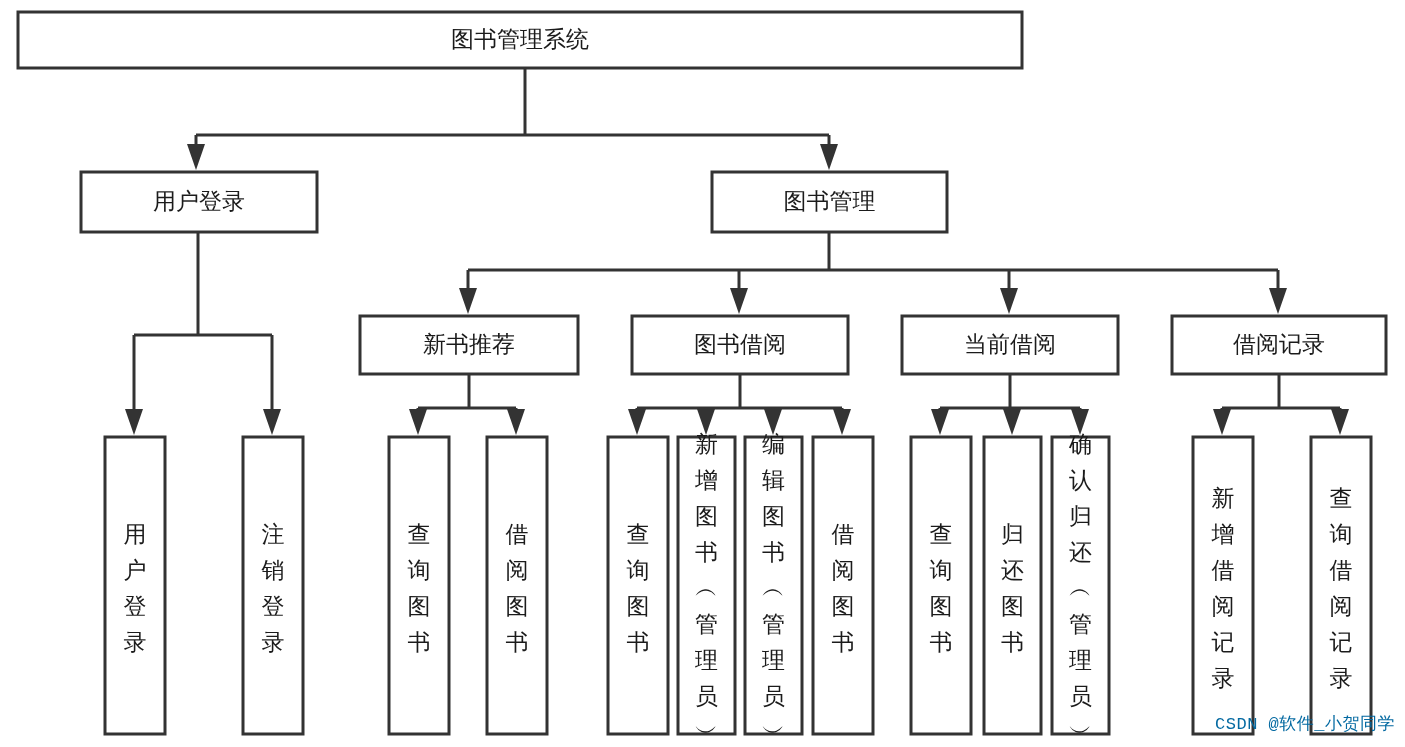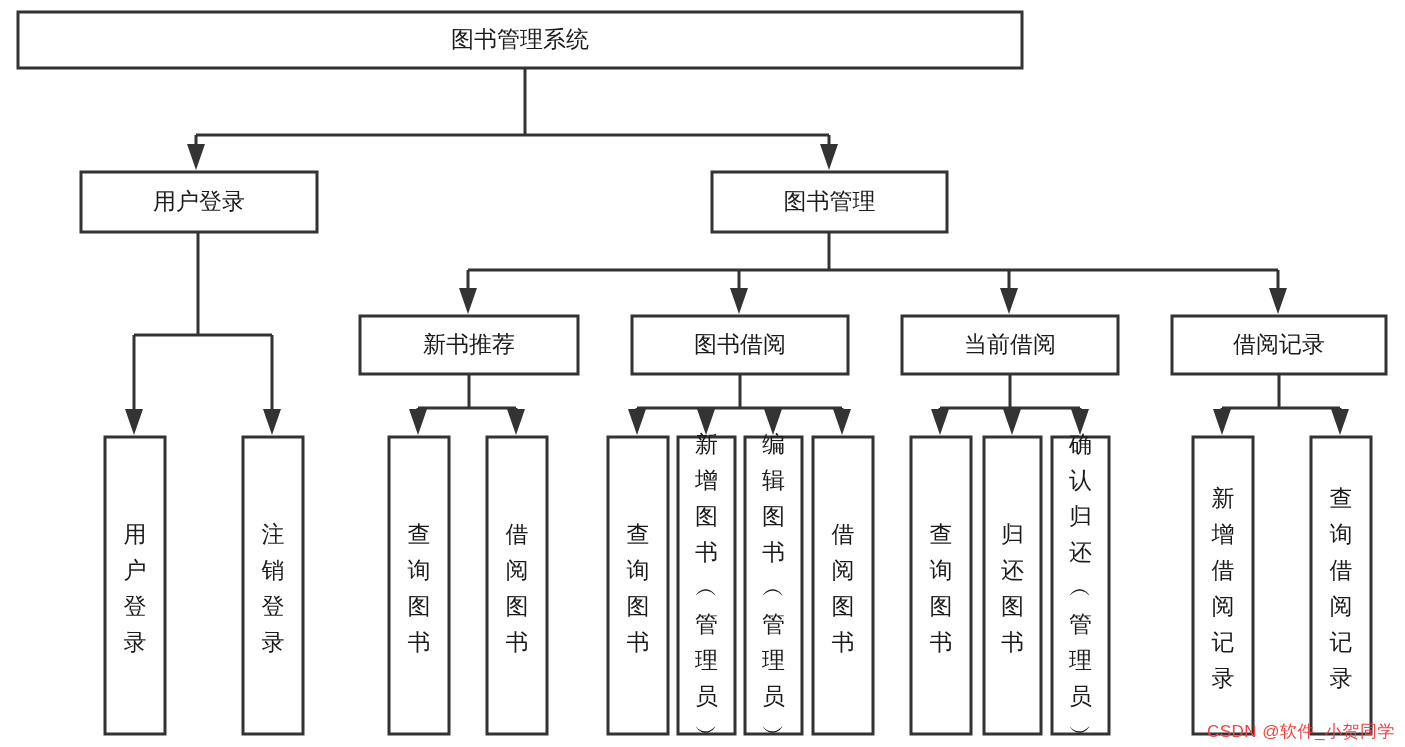--- a/index.html
+++ b/index.html
@@ -51,24 +51,24 @@
   }
   .node-label-vert {
     font-family: "Liberation Sans", "DejaVu Sans", sans-serif;
     font-size: 23px;
     fill: #1b1b1b;
     text-anchor: middle;
   }
   .watermark {
     position: absolute;
     right: 10px;
-    bottom: 4px;
-    font-family: Liberation Sans, sans-serif;
+    bottom: 12px;
+    font-family: Liberation Mono, monospace;
     font-size: 17px;
-    color: #ef4444;
+    color: #0369a1;
     white-space: nowrap;
     letter-spacing: 0.5px;
   }
 </style>
 </head>
 <body>
 
 <div id="diagram-root">
   <svg class="flow" viewBox="0 0 1405 747">
     <g id="connector-layer">

